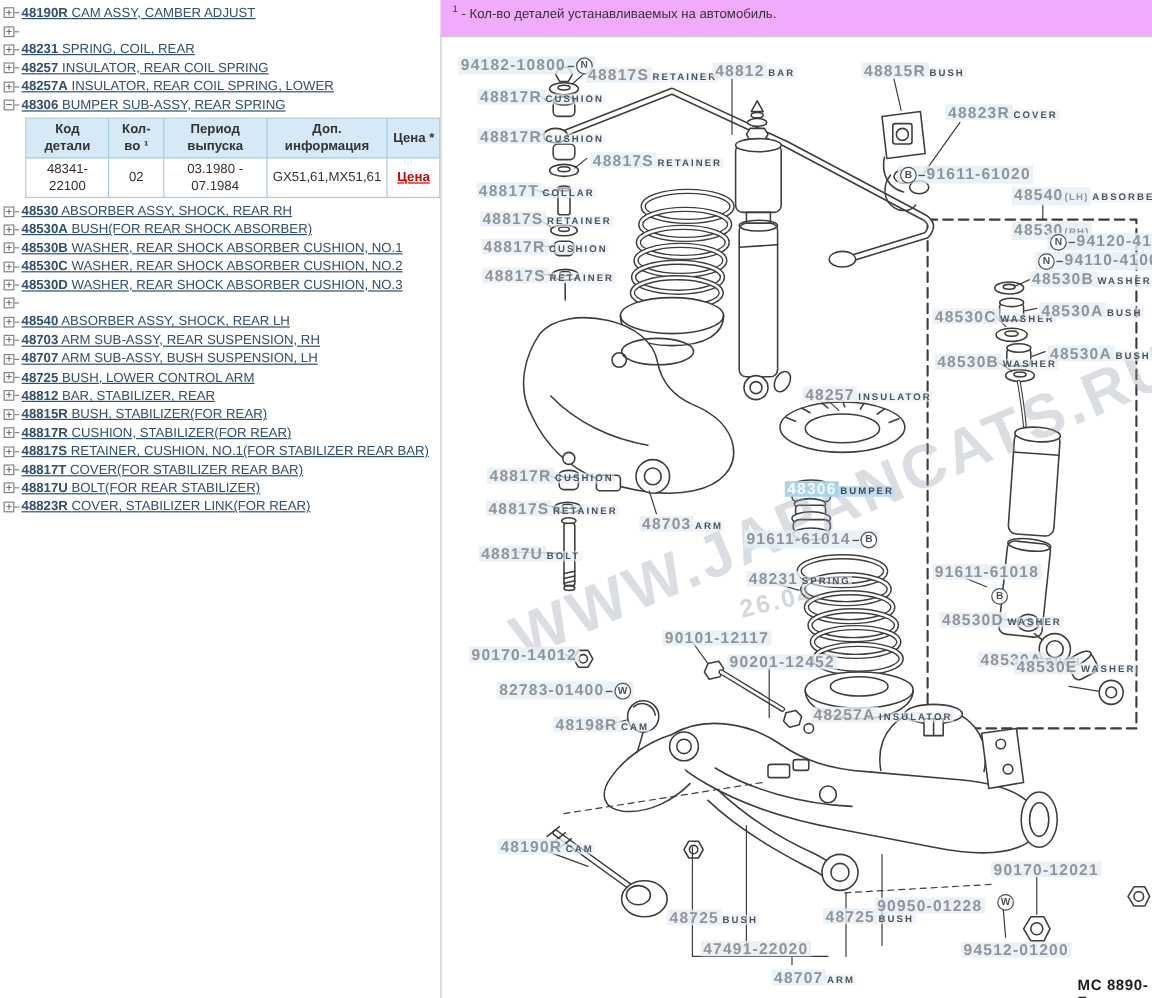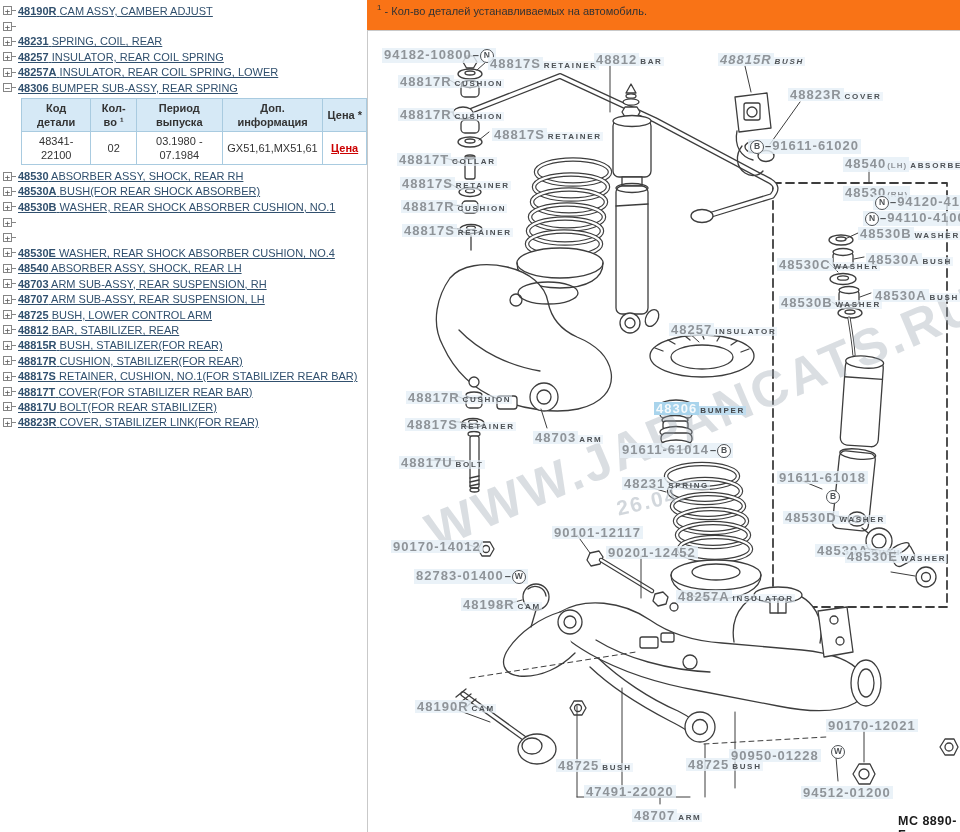--- a/index.html
+++ b/index.html
@@ -12,21 +12,21 @@
         text-align:center;flex:none;font-family:"DejaVu Sans Mono",monospace;box-sizing:border-box;}
   .tdash{width:4px;height:1px;background:#858585;flex:none;margin-right:2px;}
   .plink{color:var(--link,#31506e);text-decoration:underline;cursor:pointer;}
   .pcode{font-weight:bold;}
   
   .ptable{border-collapse:collapse;margin:3px 0 3px 21px;font-size:11px;}
   .ptable th,.ptable td{border:1px solid var(--table-border,#a9cbe0);padding:2px 4px;text-align:center;line-height:14px;color:#333;}
   .ptable th{background:var(--table-header-bg,#d6e9f6);font-weight:bold;}
   .price-link{color:var(--price-link,#cc0000);font-weight:bold;text-decoration:underline;cursor:pointer;}
   
-  .topstrip{position:absolute;left:367px;top:0;width:593px;height:30px;background:#f97316;box-sizing:border-box;}
+  .topstrip{position:absolute;left:367px;top:0;width:593px;height:30px;background:#f0abfc;box-sizing:border-box;}
   .note{padding:3px 0 0 10px;font-size:11px;color:#333;}
   .note sup{font-size:8px;}
   
   .diagram{position:absolute;left:367px;top:30px;width:593px;height:802px;background:#fff;
            border-left:1px solid #c9c9c9;border-top:1px solid #c9c9c9;box-sizing:border-box;}
   .diagram svg{position:absolute;left:0;top:0;z-index:1;pointer-events:none;}
   .wm{position:absolute;left:36px;top:352px;width:620px;z-index:2;font-size:51px;font-weight:bold;
       color:rgba(150,161,172,.35);transform:rotate(-23deg);letter-spacing:3px;white-space:nowrap;pointer-events:none;}
   .wm2{position:absolute;left:248px;top:458px;z-index:2;font-size:21px;font-weight:bold;
       color:rgba(165,175,186,.5);transform:rotate(-13deg);letter-spacing:2px;pointer-events:none;}
@@ -112,44 +112,45 @@
           <a class="plink"><span class="pcode">48530A</span> <span class="pname">BUSH(FOR REAR SHOCK ABSORBER)</span></a>
         </div>
         <div class="part-row">
           <span class="tbox">+</span>
           <span class="tdash"></span>
           <a class="plink"><span class="pcode">48530B</span> <span class="pname">WASHER, REAR SHOCK ABSORBER CUSHION, NO.1</span></a>
         </div>
         <div class="part-row">
           <span class="tbox">+</span>
           <span class="tdash"></span>
-        </div>
-        <div class="part-row">
-          <span class="tbox">+</span>
-          <span class="tdash"></span>
-        </div>
-        <div class="part-row">
-          <span class="tbox">+</span>
-          <span class="tdash"></span>
-          <a class="plink"><span class="pcode">48530E</span> <span class="pname">WASHER, REAR SHOCK ABSORBER CUSHION, NO.4</span></a>
+          <a class="plink"><span class="pcode">48530C</span> <span class="pname">WASHER, REAR SHOCK ABSORBER CUSHION, NO.2</span></a>
+        </div>
+        <div class="part-row">
+          <span class="tbox">+</span>
+          <span class="tdash"></span>
+          <a class="plink"><span class="pcode">48530D</span> <span class="pname">WASHER, REAR SHOCK ABSORBER CUSHION, NO.3</span></a>
+        </div>
+        <div class="part-row">
+          <span class="tbox">+</span>
+          <span class="tdash"></span>
         </div>
         <div class="part-row">
           <span class="tbox">+</span>
           <span class="tdash"></span>
           <a class="plink"><span class="pcode">48540</span> <span class="pname">ABSORBER ASSY, SHOCK, REAR LH</span></a>
         </div>
         <div class="part-row">
           <span class="tbox">+</span>
           <span class="tdash"></span>
           <a class="plink"><span class="pcode">48703</span> <span class="pname">ARM SUB-ASSY, REAR SUSPENSION, RH</span></a>
         </div>
         <div class="part-row">
           <span class="tbox">+</span>
           <span class="tdash"></span>
-          <a class="plink"><span class="pcode">48707</span> <span class="pname">ARM SUB-ASSY, REAR SUSPENSION, LH</span></a>
+          <a class="plink"><span class="pcode">48707</span> <span class="pname">ARM SUB-ASSY, BUSH SUSPENSION, LH</span></a>
         </div>
         <div class="part-row">
           <span class="tbox">+</span>
           <span class="tdash"></span>
           <a class="plink"><span class="pcode">48725</span> <span class="pname">BUSH, LOWER CONTROL ARM</span></a>
         </div>
         <div class="part-row">
           <span class="tbox">+</span>
           <span class="tdash"></span>
           <a class="plink"><span class="pcode">48812</span> <span class="pname">BAR, STABILIZER, REAR</span></a>
@@ -445,21 +446,21 @@
         <div class="dlabel" style="left: 14px; top: 14px;"><div class="lnum"><span>94182-10800</span><span class="ldash">–</span><span class="circ">N</span></div></div>
         <div class="dlabel" style="left: 120px; top: 23px;"><div class="lnum"><span>48817S</span></div><div class="lsub">RETAINER</div></div>
         <div class="dlabel" style="left: 30px; top: 41px;"><div class="lnum"><span>48817R</span></div><div class="lsub">CUSHION</div></div>
         <div class="dlabel" style="left: 30px; top: 74px;"><div class="lnum"><span>48817R</span></div><div class="lsub">CUSHION</div></div>
         <div class="dlabel" style="left: 124px; top: 94px;"><div class="lnum"><span>48817S</span></div><div class="lsub">RETAINER</div></div>
         <div class="dlabel" style="left: 29px; top: 119px;"><div class="lnum"><span>48817T</span></div><div class="lsub">COLLAR</div></div>
         <div class="dlabel" style="left: 32px; top: 143px;"><div class="lnum"><span>48817S</span></div><div class="lsub">RETAINER</div></div>
         <div class="dlabel" style="left: 33px; top: 166px;"><div class="lnum"><span>48817R</span></div><div class="lsub">CUSHION</div></div>
         <div class="dlabel" style="left: 34px; top: 190px;"><div class="lnum"><span>48817S</span></div><div class="lsub">RETAINER</div></div>
         <div class="dlabel" style="left: 226px; top: 19px;"><div class="lnum"><span>48812</span></div><div class="lsub">BAR</div></div>
-        <div class="dlabel" style="left: 350px; top: 19px; font-style: italic;"><div class="lnum"><span>48815R</span></div><div class="lsub">BUSH</div></div>
+        <div class="dlabel" style="left: 350px; top: 19px;"><div class="lnum"><span>48815R</span></div><div class="lsub">BUSH</div></div>
         <div class="dlabel" style="left: 420px; top: 54px;"><div class="lnum"><span>48823R</span></div><div class="lsub">COVER</div></div>
         <div class="dlabel" style="left: 380px; top: 105px;"><div class="lnum"><span class="circ">B</span><span class="ldash">–</span><span>91611-61020</span></div></div>
         <div class="dlabel" style="left: 475px; top: 108px; margin-top: 44px;"><div class="lnum"><span>48530</span><span class="ltag">(RH)</span></div></div>
         <div class="dlabel" style="left: 475px; top: 123px;"><div class="lnum"><span>48540</span><span class="ltag">(LH)</span></div><div class="lsub">ABSORBER</div></div>
         <div class="dlabel" style="left: 505px; top: 161px;"><div class="lnum"><span class="circ">N</span><span class="ldash">–</span><span>94120-41000</span></div></div>
         <div class="dlabel" style="left: 495px; top: 177px;"><div class="lnum"><span class="circ">N</span><span class="ldash">–</span><span>94110-41000</span></div></div>
         <div class="dlabel" style="left: 490px; top: 193px;"><div class="lnum"><span>48530B</span></div><div class="lsub">WASHER</div></div>
         <div class="dlabel" style="left: 409px; top: 224px;"><div class="lnum"><span>48530C</span></div><div class="lsub">WASHER</div></div>
         <div class="dlabel" style="left: 498px; top: 219px;"><div class="lnum"><span>48530A</span></div><div class="lsub">BUSH</div></div>
         <div class="dlabel" style="left: 505px; top: 255px;"><div class="lnum"><span>48530A</span></div><div class="lsub">BUSH</div></div>
@@ -481,20 +482,20 @@
         <div class="dlabel" style="left: 238px; top: 512px;"><div class="lnum"><span>90201-12452</span></div></div>
         <div class="dlabel" style="left: 308px; top: 556px;"><div class="lnum"><span>48257A</span></div><div class="lsub">INSULATOR</div></div>
         <div class="dlabel" style="left: 46px; top: 535px;"><div class="lnum"><span>82783-01400</span><span class="ldash">–</span><span class="circ">W</span></div></div>
         <div class="dlabel" style="left: 93px; top: 564px;"><div class="lnum"><span>48198R</span></div><div class="lsub">CAM</div></div>
         <div class="dlabel" style="left: 47px; top: 666px;"><div class="lnum"><span>48190R</span></div><div class="lsub">CAM</div></div>
         <div class="dlabel" style="left: 188px; top: 725px;"><div class="lnum"><span>48725</span></div><div class="lsub">BUSH</div></div>
         <div class="dlabel" style="left: 216px; top: 751px;"><div class="lnum"><span>47491-22020</span></div></div>
         <div class="dlabel" style="left: 318px; top: 724px;"><div class="lnum"><span>48725</span></div><div class="lsub">BUSH</div></div>
         <div class="dlabel" style="left: 348px; top: 715px; margin-left: 13px;"><div class="lnum"><span>90950-01228</span></div></div>
         <div class="dlabel" style="left: 433px; top: 752px;"><div class="lnum"><span>94512-01200</span></div></div>
-        <div class="dlabel" style="left: 264px; top: 775px;"><div class="lnum"><span>48707</span></div><div class="lsub">ARM</div></div>
+        <div class="dlabel" style="left: 275px; top: 775px;"><div class="lnum"><span>48707</span></div><div class="lsub">ARM</div></div>
         <div class="dlabel" style="left: 458px; top: 685px;"><div class="lnum"><span>90170-12021</span></div></div>
         <span class="circ circ-abs" style="left: 458px; top: 459px;">B</span>
         <span class="circ circ-abs" style="left: 463px; top: 714px;">W</span>
       </div>
     <div class="sheet">MC 8890-F</div>
   </div>
 </div>
 
 </body></html>

